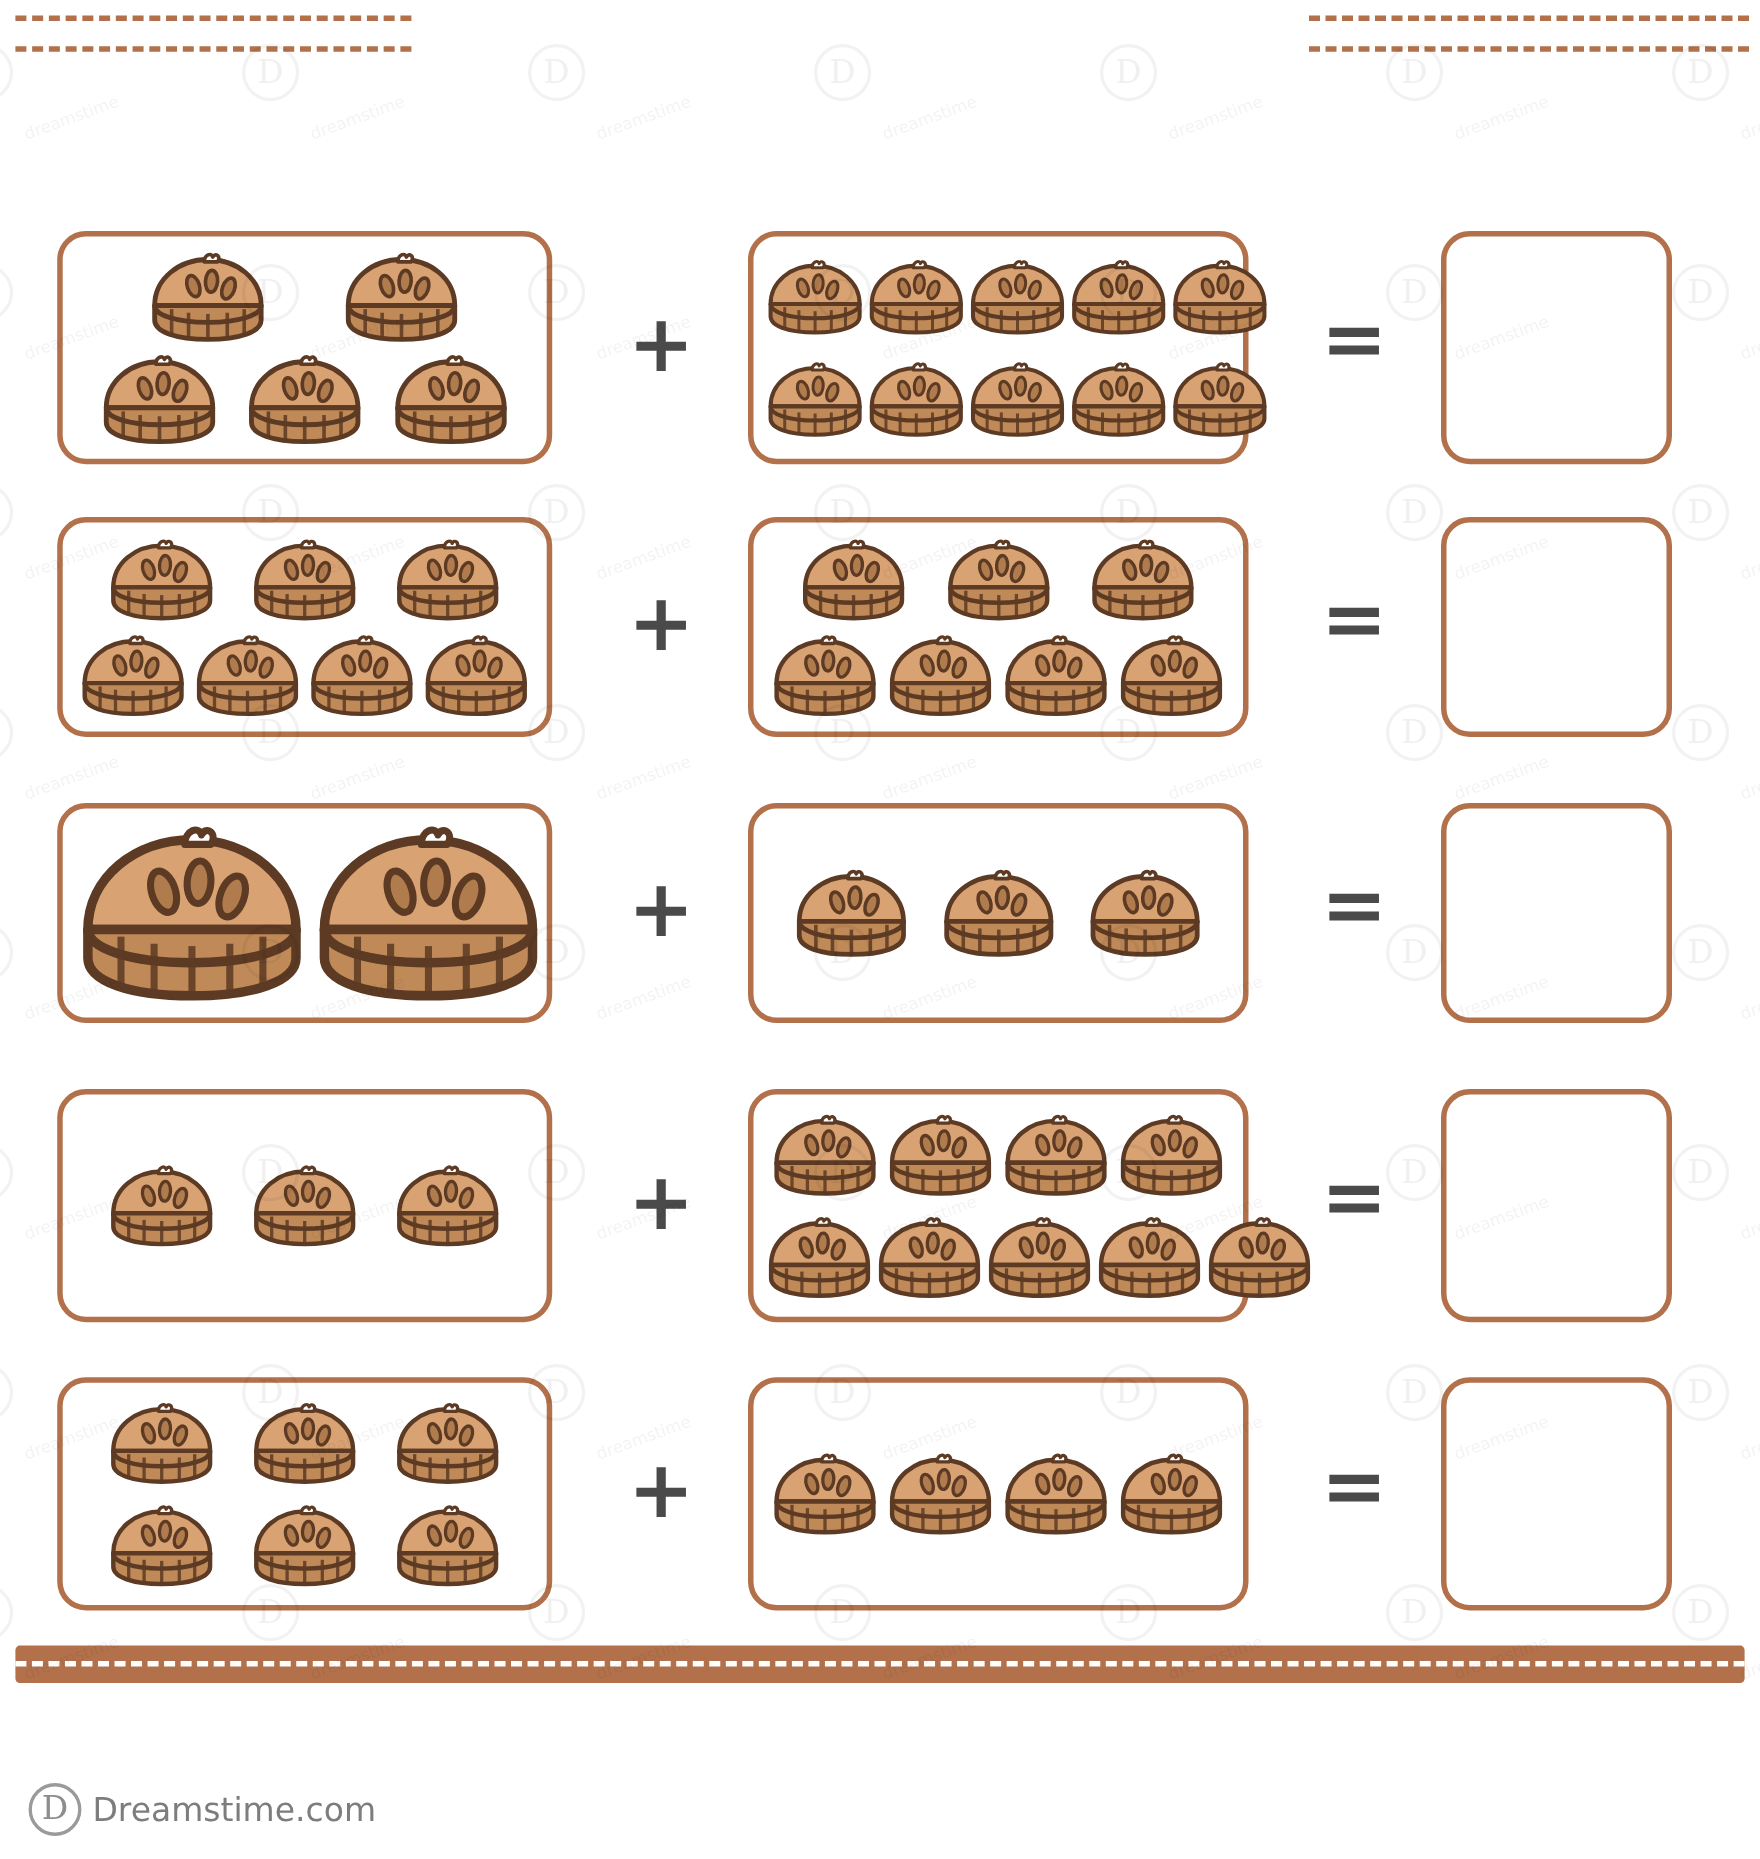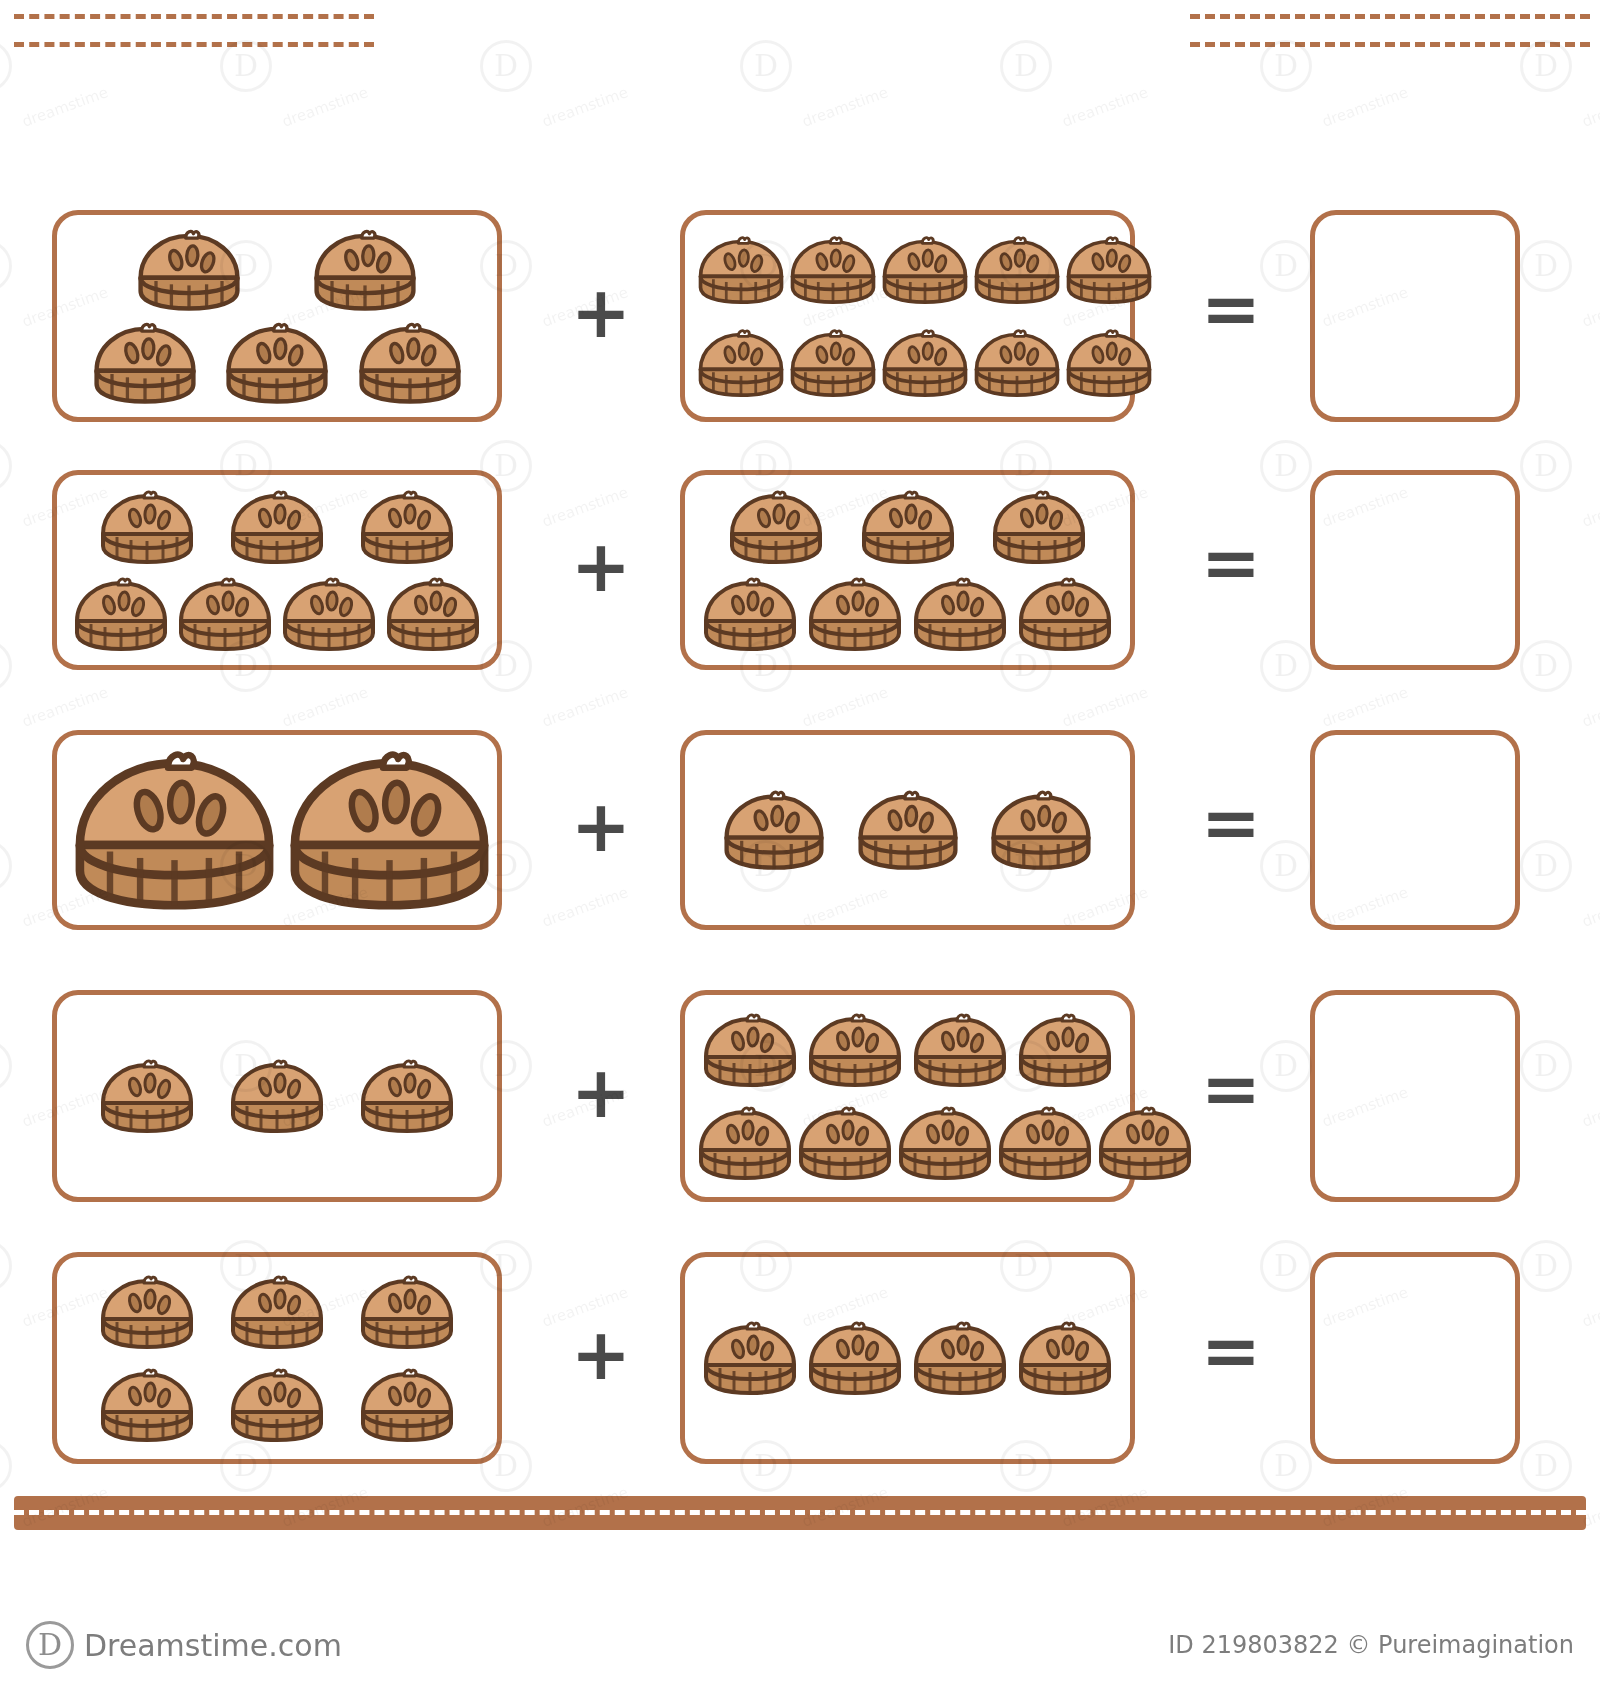--- a/index.html
+++ b/index.html
@@ -1545,14 +1545,13 @@
       <div class="wm" style="left: 1580px; top: 1498px;">dreamstime</div>
       <div class="wm-c" style="left: 1520px; top: 1440px;">D</div>
     </div>
 </div>
 
 <div class="footer">
   <div class="brand">
     <span class="brand-mark">D</span>
     <span class="brand-text">Dreamstime.com</span>
   </div>
-  <div class="meta">ID 219803822 © Pureimagination</div>
 </div>
 
 </body></html>

